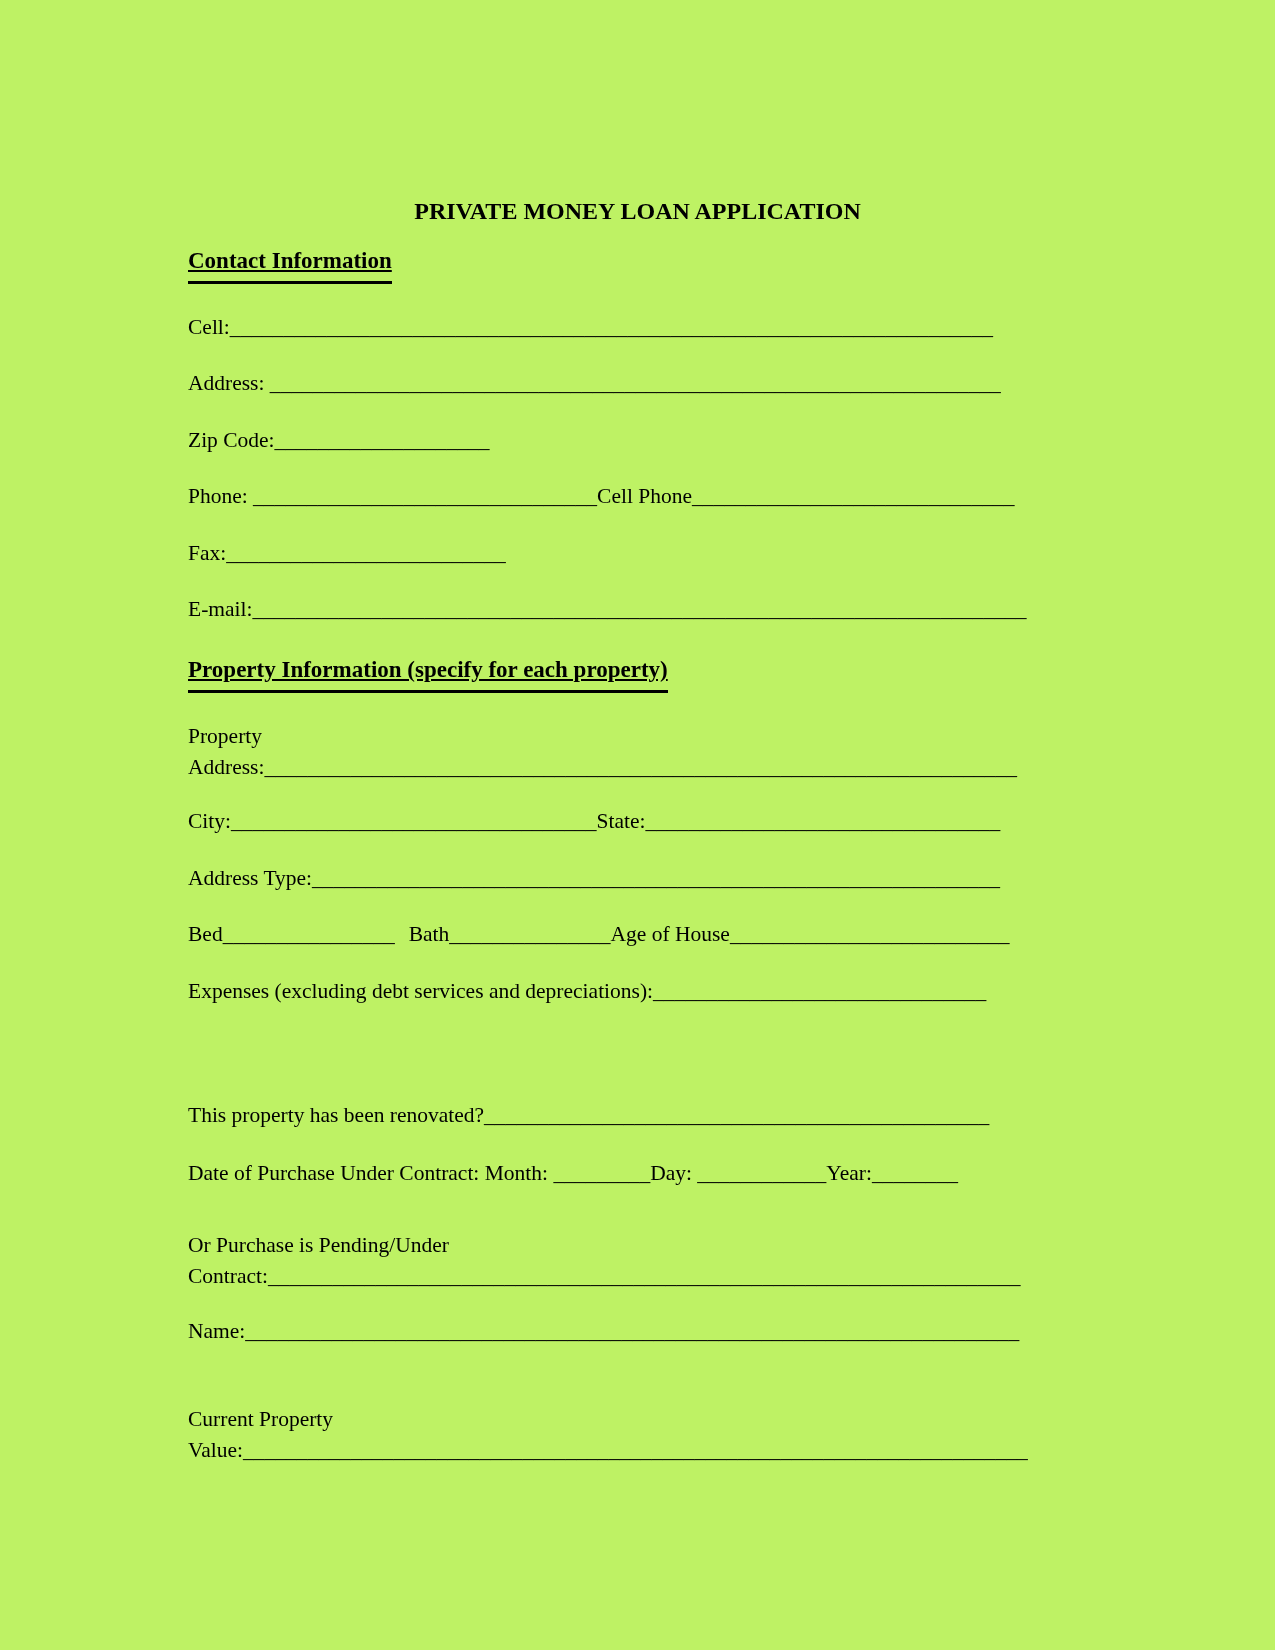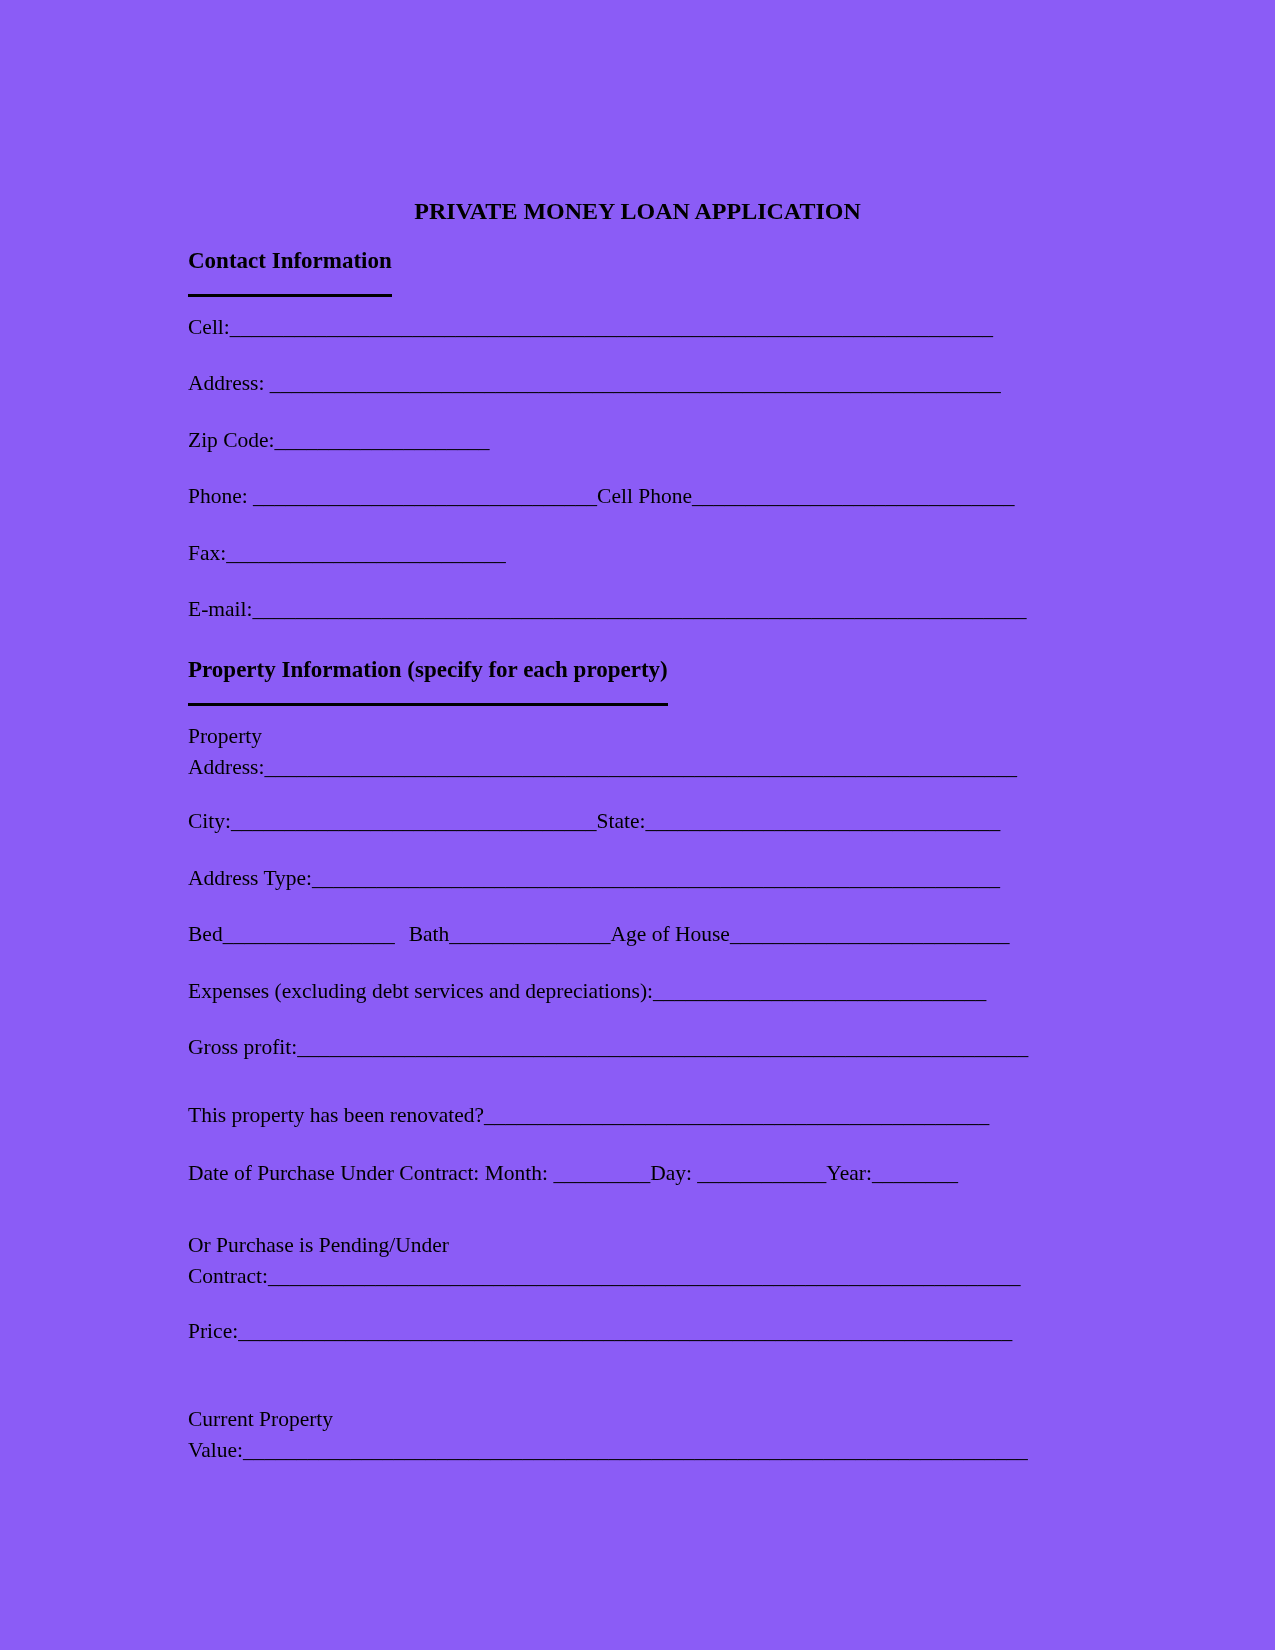--- a/index.html
+++ b/index.html
@@ -4,21 +4,21 @@
 <style>
   html, body {
     margin: 0;
     padding: 0;
     background: #ffffff;
   }
   #page {
     position: relative;
     width: 1275px;
     height: 1650px;
-    background: #8b5cf6;
+    background: #bef264;
     color: #000000;
     font-family: "Liberation Serif", "DejaVu Serif", serif;
     font-size: 21.5px;
     line-height: 26px;
     overflow: hidden;
   }
   .row {
     position: absolute;
     left: 188px;
     white-space: nowrap;
@@ -37,21 +37,22 @@
     white-space: nowrap;
   }
   .section-heading {
     font-weight: bold;
     font-size: 23px;
     line-height: 28px;
   }
   .section-heading .hd {
     display: inline-block;
     border-bottom: 3px solid #000;
-    padding-bottom: 19px;
+    padding-bottom: 6px;
+    text-decoration: underline;
   }
   .line {
     letter-spacing: 0;
   }
   .gap2 { margin-left: 14px; text-align: right; }
   .gap1 { margin-left: 0; }
 </style>
 </head>
 <body>
 
@@ -105,39 +106,36 @@
   </div>
 
   <div class="row" style="top:921px">
     <span>Bed</span><span class="line">________________</span><span class="gap2">Bath</span><span class="line">_______________</span><span class="gap1">Age of House</span><span class="line">__________________________</span>
   </div>
 
   <div class="row" style="top:978px">
     <span>Expenses (excluding debt services and depreciations):</span><span class="line">_______________________________</span>
   </div>
 
-  <div class="row" style="top:1034px">
-    <span>Gross profit:</span><span class="line">____________________________________________________________________</span>
-  </div>
 
   <div class="row" style="top:1102px">
     <span>This property has been renovated?</span><span class="line">_______________________________________________</span>
   </div>
 
   <div class="row" style="top:1160px">
     <span>Date of Purchase Under Contract: Month: </span><span class="line">_________</span><span>Day: </span><span class="line">____________</span><span>Year:</span><span class="line">________</span>
   </div>
 
   <div class="row two-line" style="top:1230px">
     <div>Or Purchase is Pending/Under</div>
     <div><span>Contract:</span><span class="line">______________________________________________________________________</span></div>
   </div>
 
   <div class="row two-line" style="top:1316px">
-    <div><span>Price:</span><span class="line">________________________________________________________________________</span></div>
+    <div><span>Name:</span><span class="line">________________________________________________________________________</span></div>
   </div>
 
   <div class="row two-line" style="top:1404px">
     <div>Current Property</div>
     <div><span>Value:</span><span class="line">_________________________________________________________________________</span></div>
   </div>
 
 </div>
 
 </body></html>

